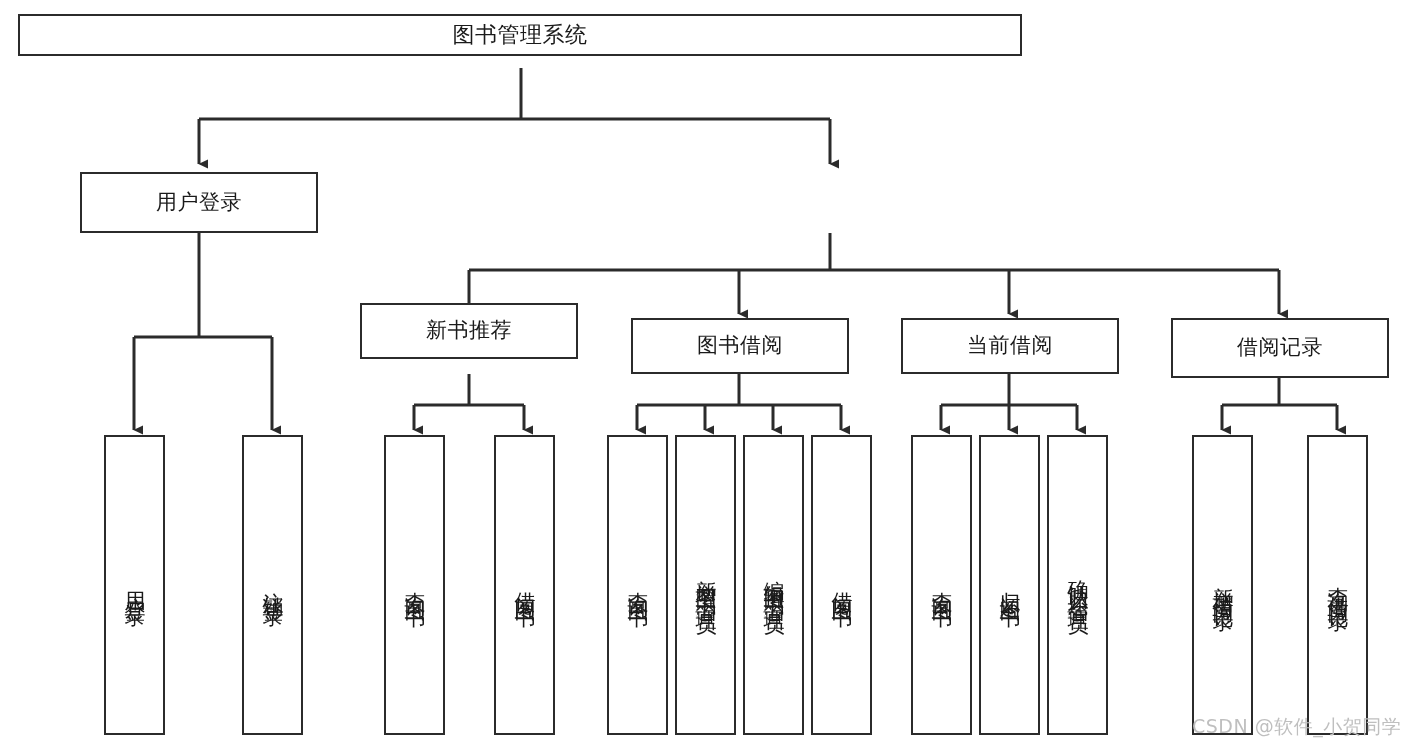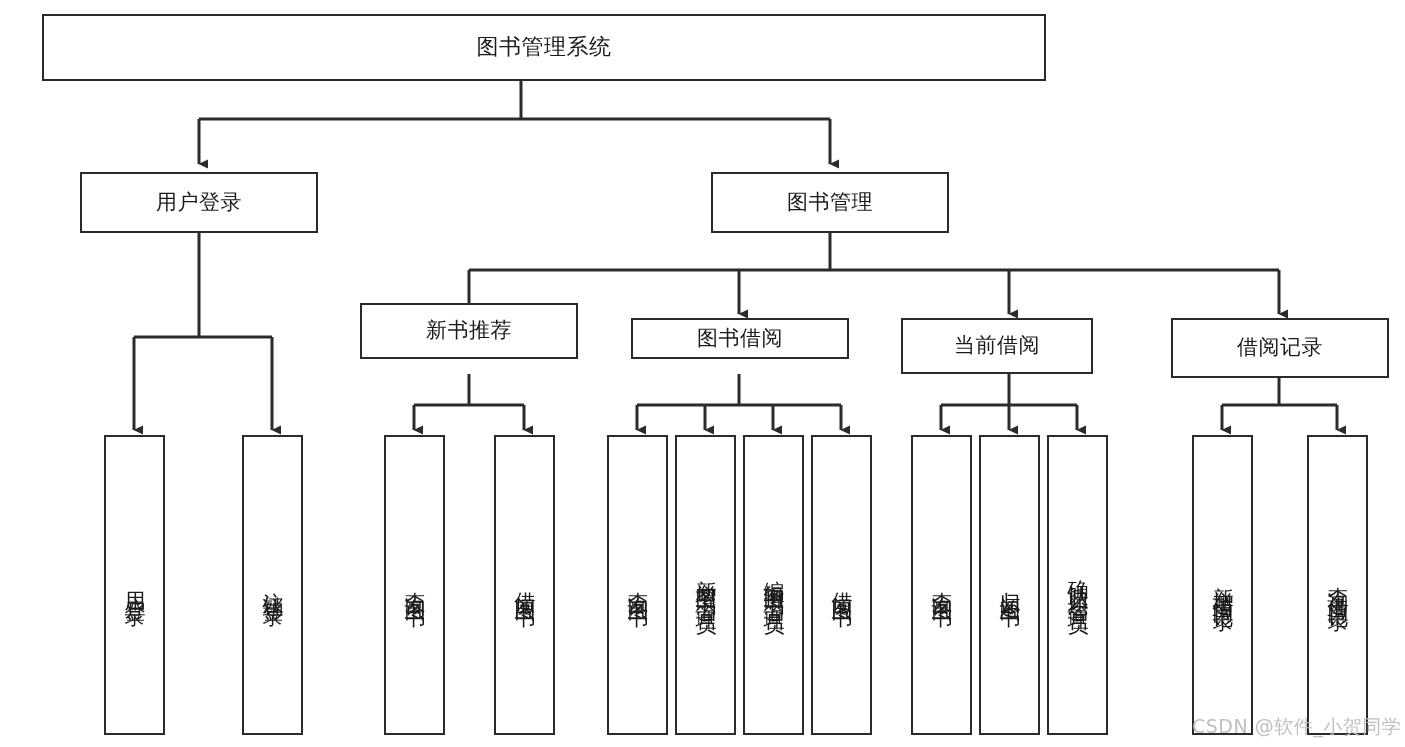--- a/index.html
+++ b/index.html
@@ -121,38 +121,35 @@
       <path d="M1009,405 L1009,430" marker-end="url(#arrowhead)"></path>
       <path d="M1077,405 L1077,430" marker-end="url(#arrowhead)"></path>
 
       <path d="M1279,374 L1279,405"></path>
       <path d="M1222,405 L1337,405"></path>
       <path d="M1222,405 L1222,430" marker-end="url(#arrowhead)"></path>
       <path d="M1337,405 L1337,430" marker-end="url(#arrowhead)"></path>
     </g>
   </svg>
 
-  <div class="node horiz root" style="left:18px; top:14px; width:1004px; height:67px;margin-left:24px;">
+  <div class="node horiz root" style="left:18px; top:14px; width:1004px; height:42px;">
     <span class="node-label">图书管理系统</span>
   </div>
 
   <div class="node horiz" style="left:80px; top:172px; width:238px; height:61px;">
     <span class="node-label">用户登录</span>
   </div>
-  <div class="node horiz" style="left:711px; top:172px; width:238px; height:61px;">
-    <span class="node-label">图书管理</span>
-  </div>
 
   <div class="node horiz" style="left:360px; top:303px; width:218px; height:56px;">
     <span class="node-label">新书推荐</span>
   </div>
-  <div class="node horiz" style="left:631px; top:318px; width:218px; height:41px;">
+  <div class="node horiz" style="left:631px; top:318px; width:218px; height:56px;">
     <span class="node-label">图书借阅</span>
   </div>
-  <div class="node horiz" style="left:901px; top:318px; width:192px; height:56px;">
+  <div class="node horiz" style="left:901px; top:318px; width:218px; height:56px;">
     <span class="node-label">当前借阅</span>
   </div>
   <div class="node horiz" style="left:1171px; top:318px; width:218px; height:60px;">
     <span class="node-label">借阅记录</span>
   </div>
 
   <div class="node vert" style="left:104px; top:435px; width:61px; height:300px;">
     <span class="node-label">用户登录</span>
   </div>
   <div class="node vert" style="left:242px; top:435px; width:61px; height:300px;">

